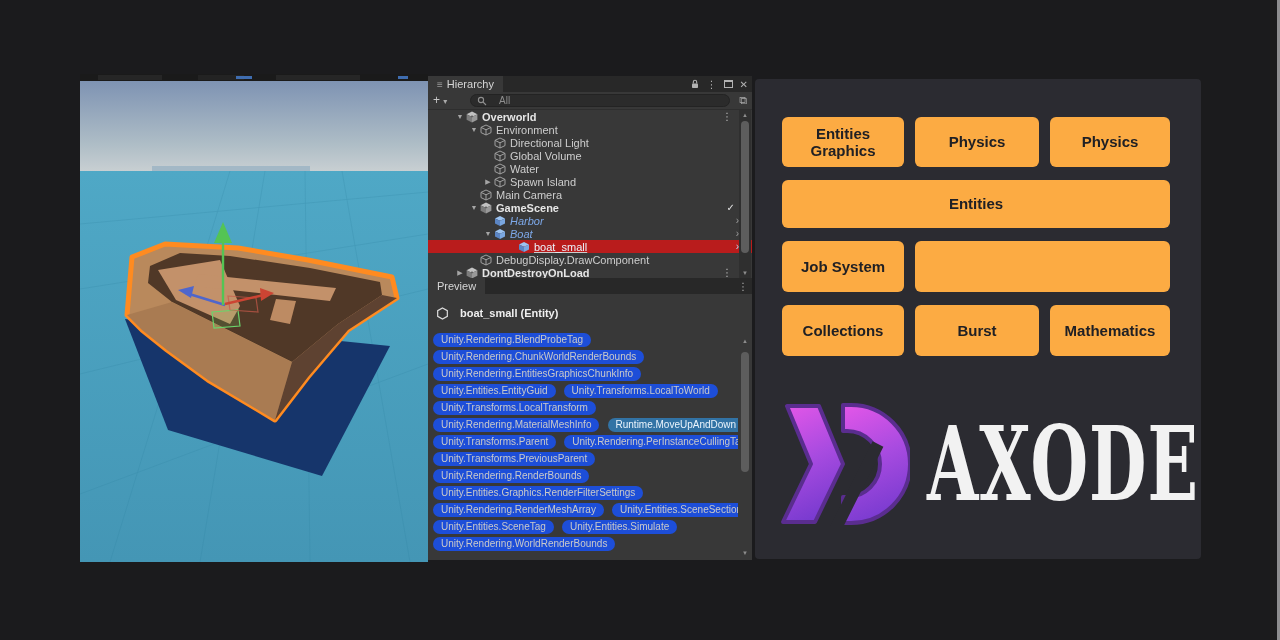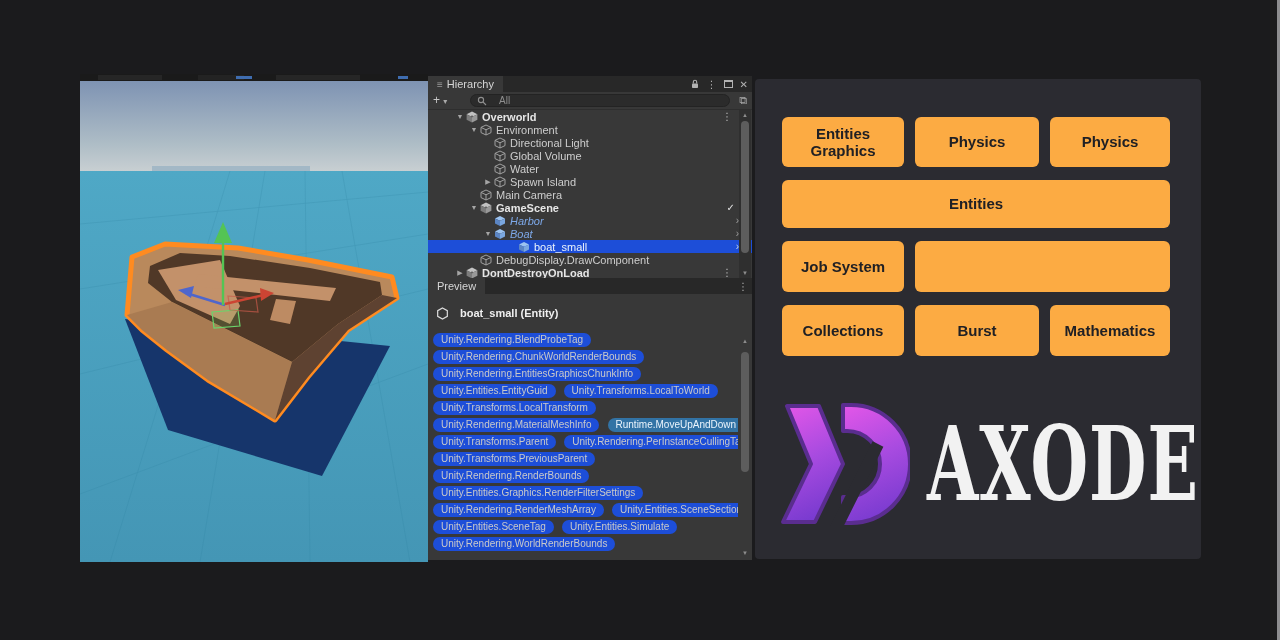--- a/index.html
+++ b/index.html
@@ -25,21 +25,21 @@
   .toolbar { position:relative; height:18px; background:#383838; border-bottom:1px solid #2e2e2e; }
   .addbtn { position:absolute; left:5px; top:1px; color:#c8c8c8; font-size:12px; }
   .addbtn .caret { font-size:8px; color:#aaa; }
   .searchbox { position:absolute; left:42px; right:22px; top:2px; height:13px; background:#2b2b2b;
                border:1px solid #232323; border-radius:8px; display:flex; align-items:center;
                padding:0 6px; gap:12px; color:#8f8f8f; font-size:10px; }
   .tool-right { position:absolute; right:5px; top:2px; color:#a8a8a8; font-size:11px; }
 
   .tree { position:relative; height:168px; overflow:hidden; }
   .trow { position:relative; height:13px; display:flex; align-items:center; }
-  .trow.sel { background:#1d4ed8; }
+  .trow.sel { background:#b91c1c;text-decoration:underline; }
   .exp { width:12px; flex:0 0 12px; font-size:7px; color:#a5a5a5; text-align:center; }
   .ticon { width:12px; height:12px; flex:0 0 12px; margin-right:4px; }
   .tlabel { white-space:nowrap; color:#cdcdcd; }
   .tlabel.b { font-weight:bold; color:#e6e6e6; }
   .tlabel.blue { color:#7da8e8;font-style:italic; }
   .trow.sel .tlabel { color:#eaf2fc; }
   .trail { position:absolute; font-size:10px; color:#9a9a9a; }
   .trail.kebab { right:20px; color:#bdbdbd; }
   .trail.check { right:17px; color:#e2e2e2; }
   .trail.chev { right:13px; }

